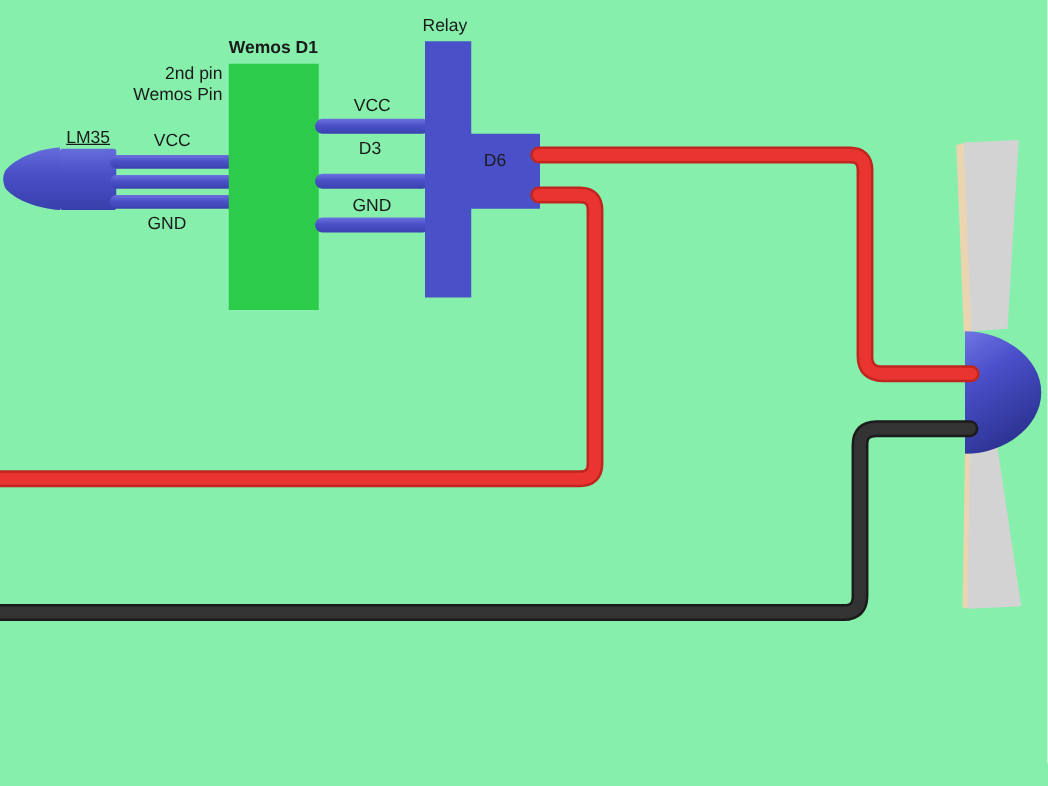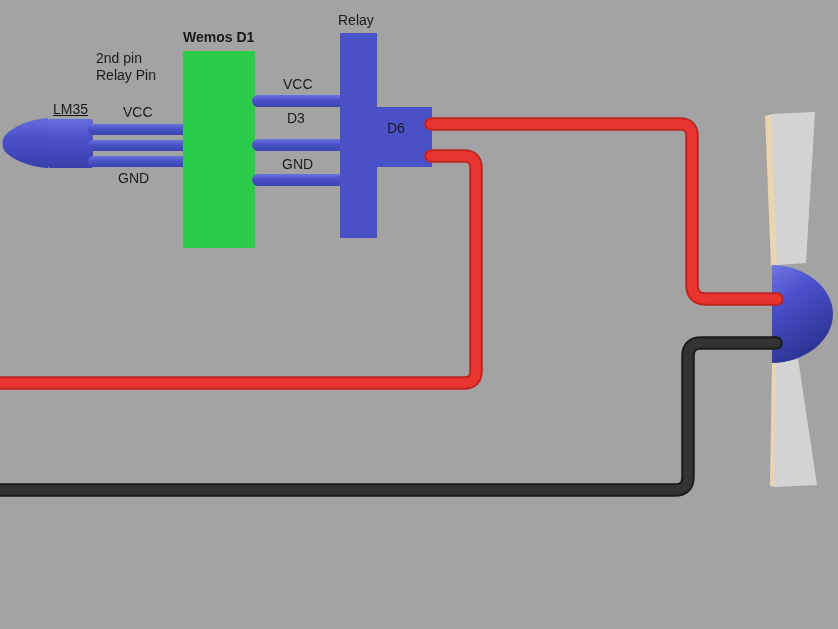--- a/index.html
+++ b/index.html
@@ -5,38 +5,38 @@
   html, body {
     margin: 0;
     padding: 0;
     background: #ffffff;
     font-family: "Liberation Sans", "DejaVu Sans", sans-serif;
   }
   .stage {
     position: relative;
     width: 838px;
     height: 629px;
-    background: #a3a3a3;
+    background: #86efac;
     overflow: hidden;
   }
   .stage svg {
     position: absolute;
     left: 0;
     top: 0;
   }
   .lbl {
     position: absolute;
     font-size: 14px;
     color: #1a1a1a;
     white-space: nowrap;
     line-height: 17px;
     user-select: none;
   }
   .lbl.center {
-    text-align: left;
+    text-align: right;
     white-space: normal;
   }
 </style>
 </head>
 <body>
 
 <div class="stage">
 
   <svg width="838" height="629" viewBox="0 0 838 629">
     <defs>
@@ -88,21 +88,21 @@
     <path d="M776,343 L701,343 Q688,343 688,356 L688,477 Q688,490 675,490 L-12,490" fill="none" stroke-width="13.5" stroke-linecap="round" stroke-linejoin="round" stroke="#1B1B1B"></path>
     <path d="M776,343 L701,343 Q688,343 688,356 L688,477 Q688,490 675,490 L-12,490" fill="none" stroke-width="9.5" stroke-linecap="round" stroke-linejoin="round" stroke="#333333"></path>
   </svg>
 
   <div class="lbl" style="left:338px; top:12px;">Relay</div>
 
   <div class="lbl" style="left:183px; top:29px;font-weight:bold;">Wemos D1</div>
 
   <div class="lbl center" style="left:96px; top:50px; width:82px;">
     <div>2nd pin</div>
-    <div>Relay Pin</div>
+    <div>Wemos Pin</div>
   </div>
 
   <div class="lbl" style="left:53px; top:101px;text-decoration:underline;">LM35</div>
 
   <div class="lbl" style="left:123px; top:104px;">VCC</div>
 
   <div class="lbl" style="left:118px; top:170px;">GND</div>
 
   <div class="lbl" style="left:283px; top:76px;">VCC</div>
 

